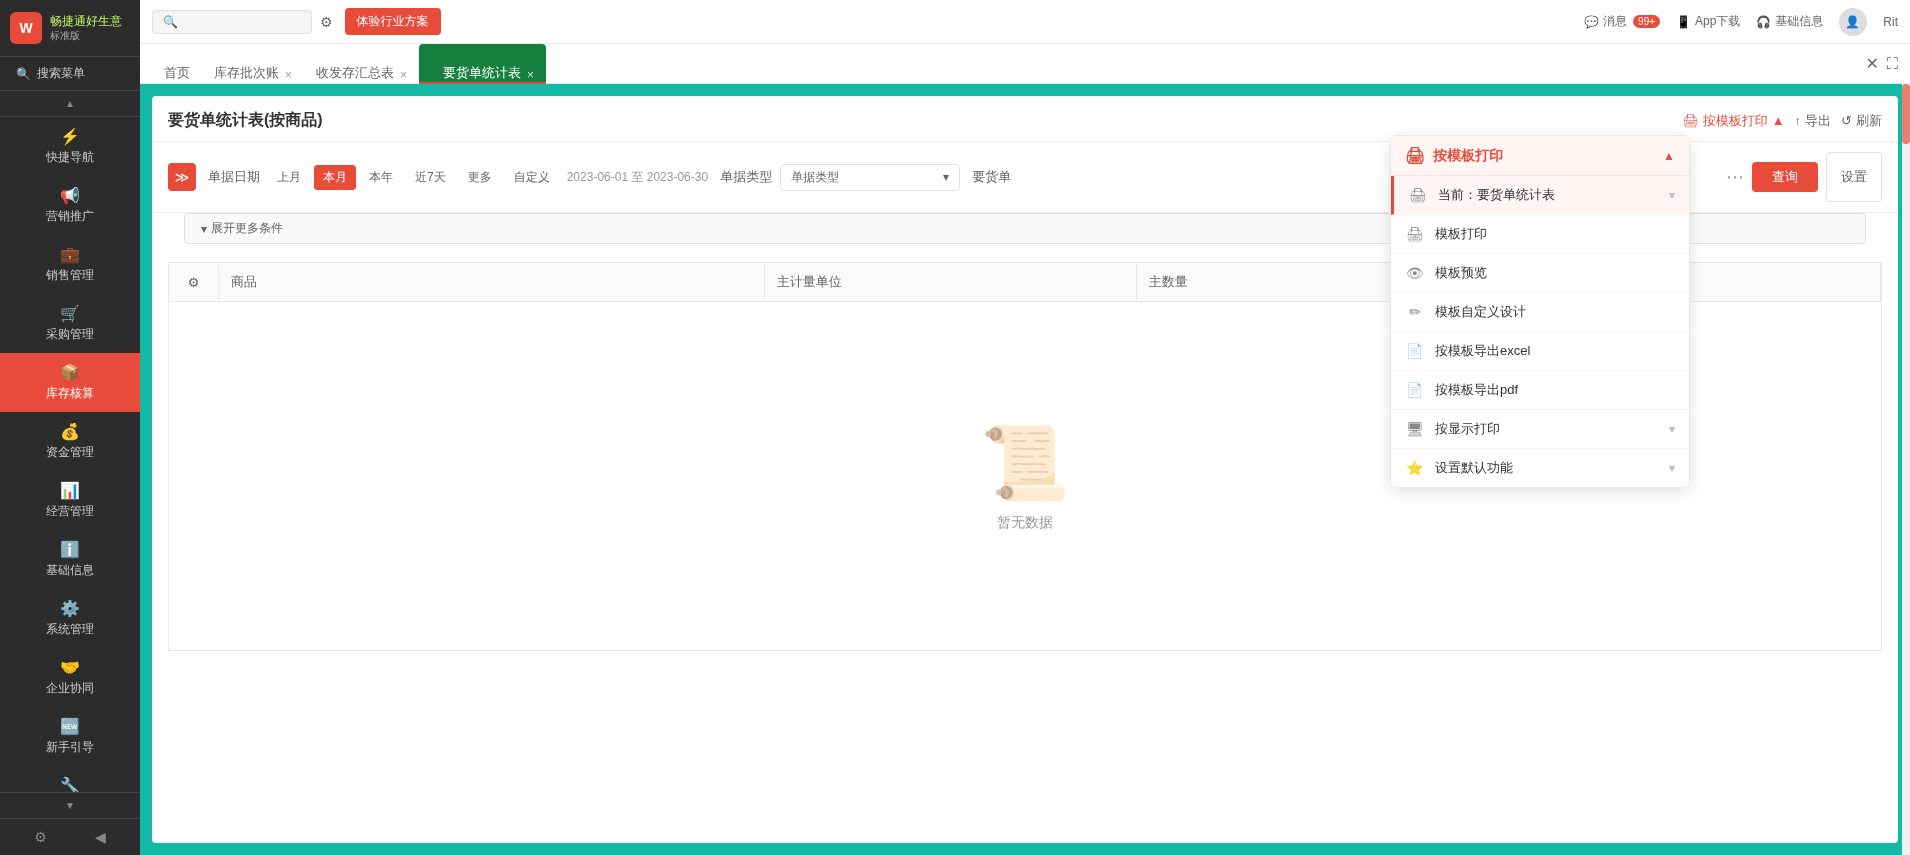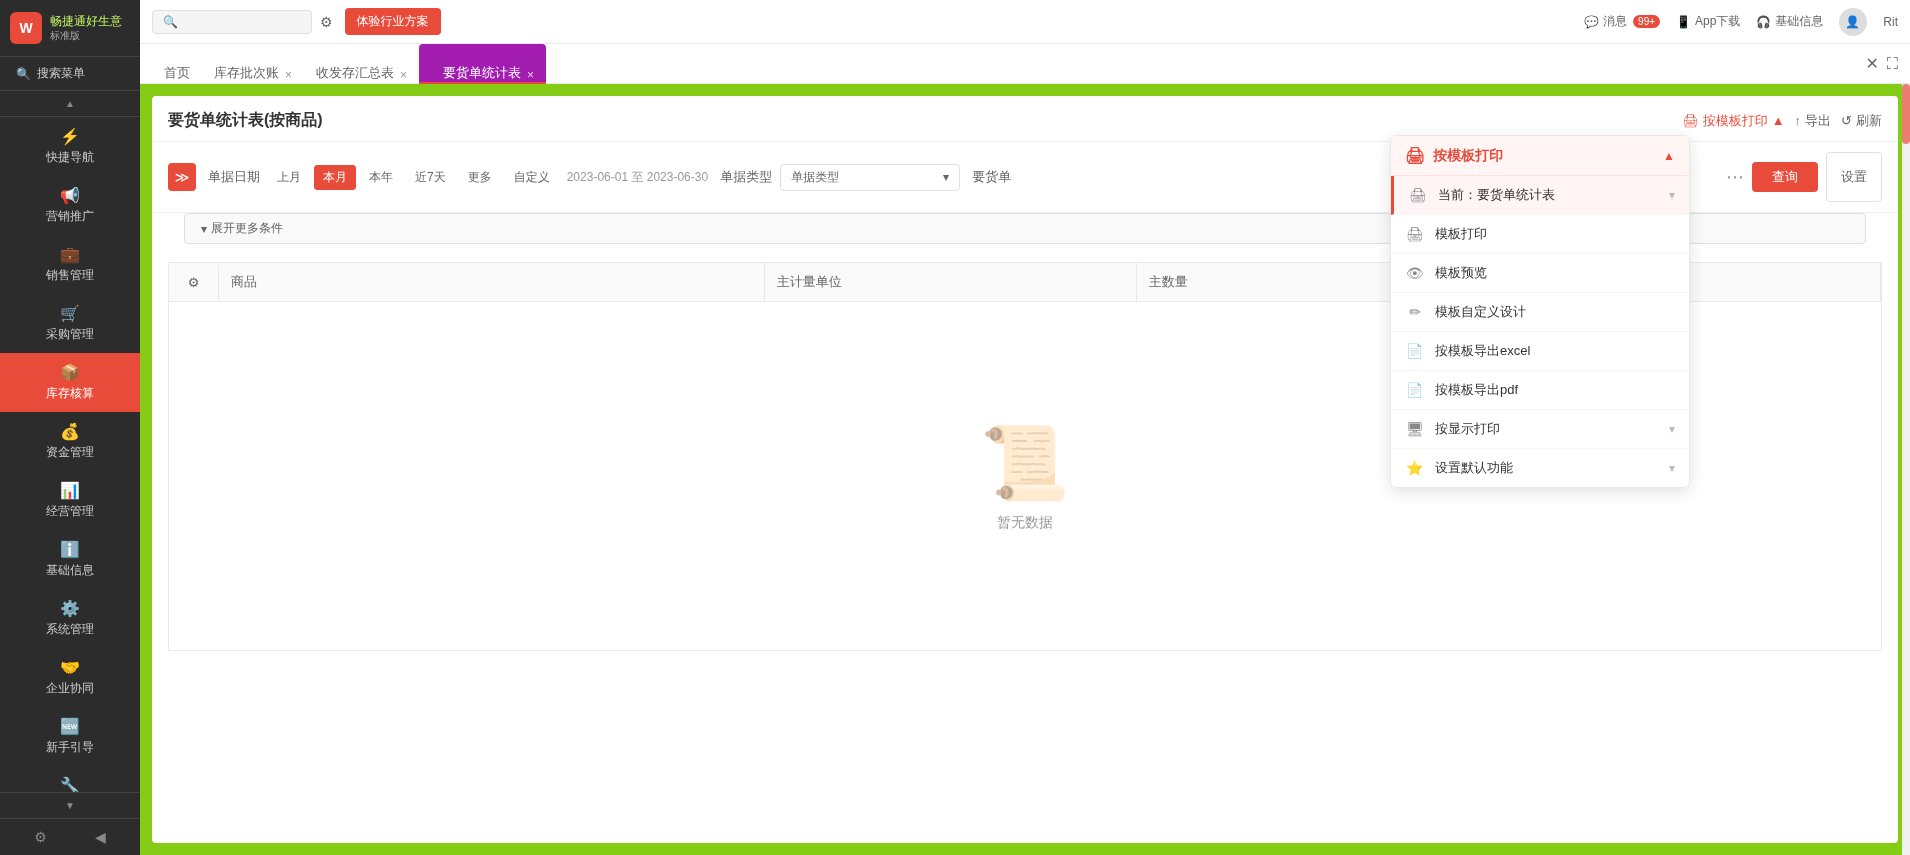--- a/index.html
+++ b/index.html
@@ -79,35 +79,35 @@
       position: fixed; left: 140px; top: 44px; right: 0; height: 40px;
       background: #fff; display: flex; align-items: center; padding: 0 12px;
       border-bottom: 1px solid #e8e8e8; z-index: 89;
     }
     .tab {
       display: flex; align-items: flex-end; padding: 0 12px; height: 40px;
       font-size: 13px; color: #666; cursor: pointer; border-bottom: 2px solid transparent;
       white-space: nowrap;
     }
     .tab.active {
-      color: #fff; background: #a21caf; border-bottom: 2px solid #e84b3a; border-radius: 4px 4px 0 0; padding-left: 24px;
+      color: #fff; background: #15803d; border-bottom: 2px solid #e84b3a; border-radius: 4px 4px 0 0; padding-left: 24px;
     }
     .tab-close {
       margin-left: 6px; color: #999; font-size: 12px; cursor: pointer;
     }
     .tab.active .tab-close { color: rgba(255,255,255,0.8); }
     .tabbar-right {
       margin-left: auto; display: flex; align-items: center; gap: 8px;
     }
     .tabbar-right-btn { color: #666; cursor: pointer; font-size: 16px; }
 
     
     .main {
       position: fixed; left: 140px; top: 84px; right: 0; bottom: 0;
-      background: #84cc16; overflow: auto;
+      background: #14b8a6; overflow: auto;
     }
     .content {
       background: #fff; margin: 12px; border-radius: 4px; min-height: calc(100% - 24px);
     }
     .content-header {
       display: flex; align-items: center; justify-content: space-between;
       padding: 14px 16px 10px; border-bottom: 1px solid #f0f0f0;
     }
     .content-title { font-size: 16px; font-weight: bold; color: #333; }
     .content-actions { display: flex; align-items: center; gap: 10px; }

